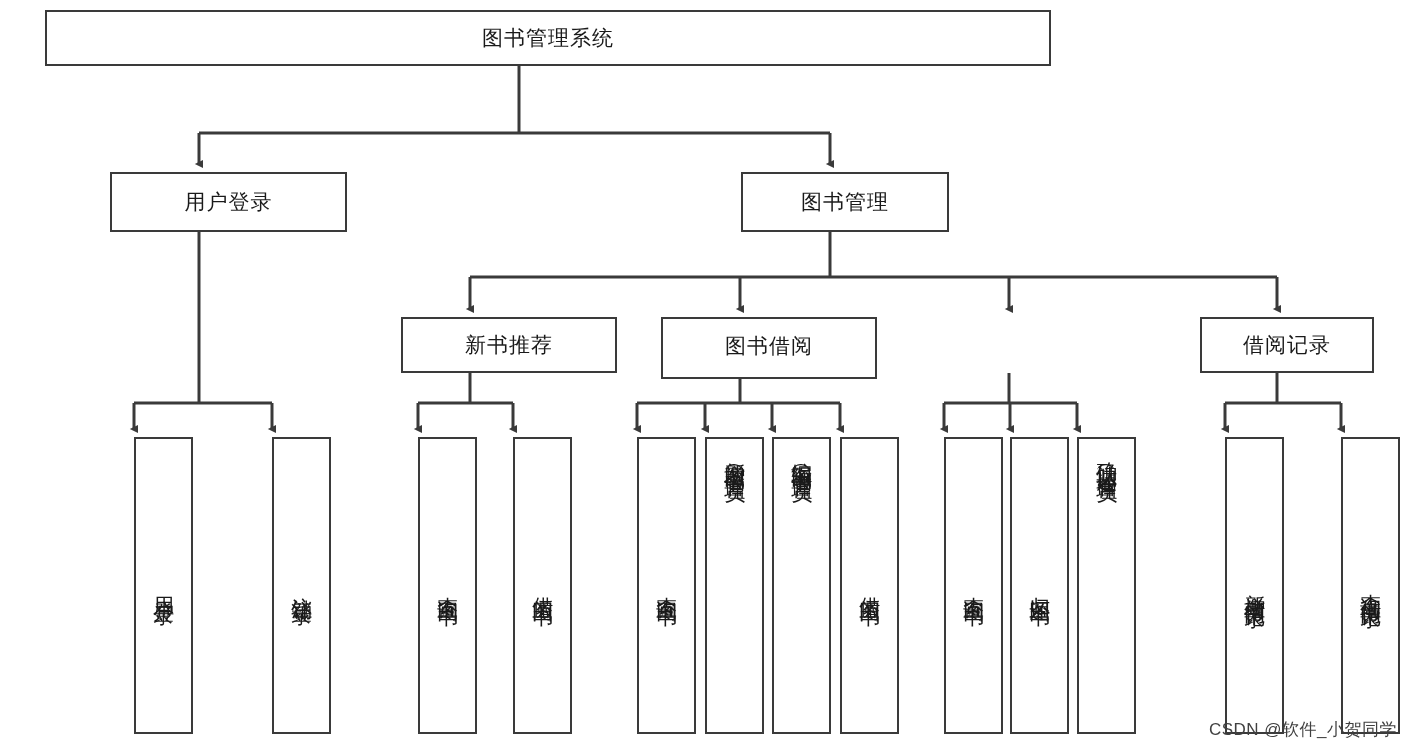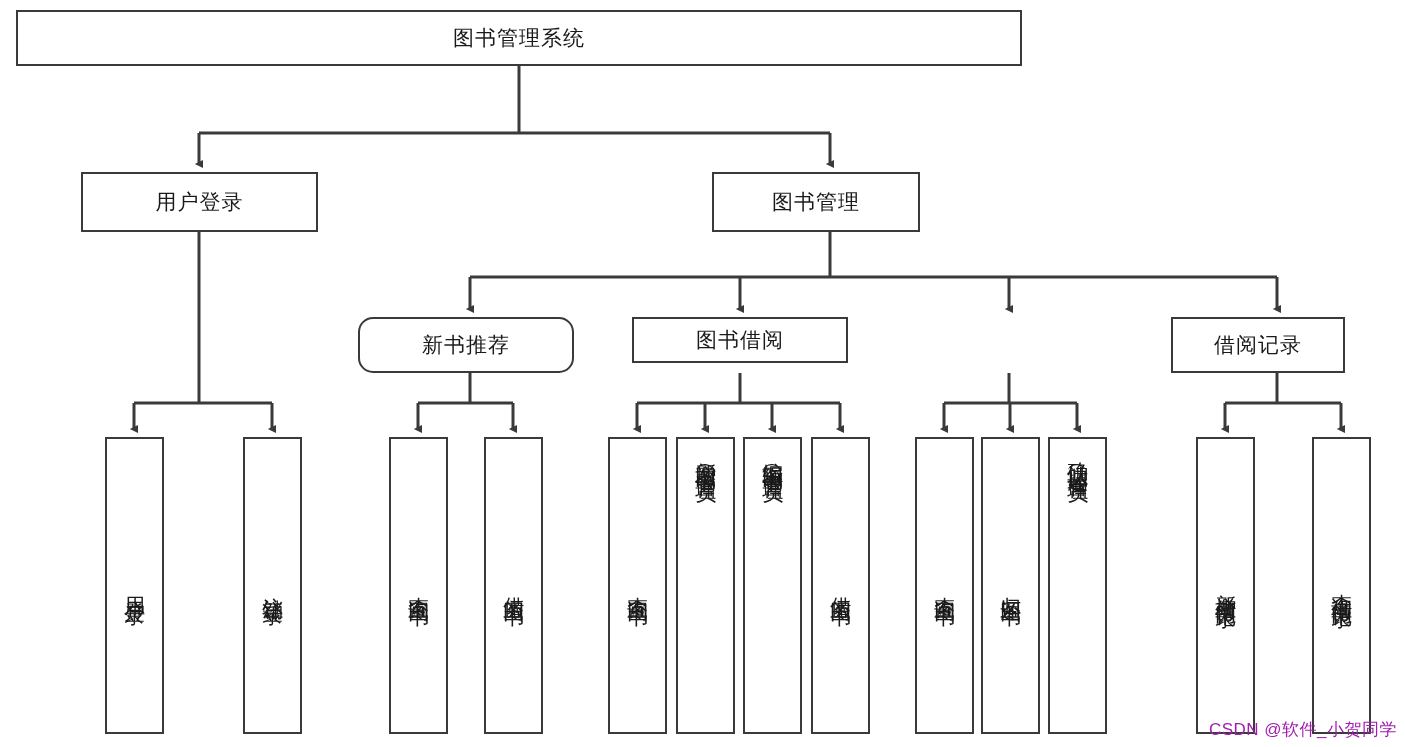--- a/index.html
+++ b/index.html
@@ -24,20 +24,21 @@
   }
   .node {
     position: absolute;
     box-sizing: border-box;
     background: #ffffff;
     border: 2px solid #3a3a3a;
     display: flex;
     align-items: center;
     justify-content: center;
     color: #1a1a1a;
+    margin-left: 29px;
   }
   .node.h {
     font-size: 21px;
     letter-spacing: 1px;
   }
   .node.v {
     font-size: 21px;
   }
   .node .label-h {
     display: block;
@@ -59,21 +60,21 @@
   }
   .node.v.center {
     align-items: center;
     padding-top: 0;
   }
   #watermark {
     position: absolute;
     right: 8px;
     bottom: 6px;
     font-size: 17px;
-    color: #a21caf;
+    color: #404040;
     white-space: nowrap;
     letter-spacing: 0.5px;
   }
 </style>
 </head>
 <body>
 
 <div id="canvas">
 
   <svg id="edges" viewBox="0 0 1405 747" xmlns="http://www.w3.org/2000/svg">
@@ -130,24 +131,24 @@
     <span class="label-h">图书管理系统</span>
   </div>
 
   <div class="node h" style="left:81px; top:172px; width:237px; height:60px;">
     <span class="label-h">用户登录</span>
   </div>
   <div class="node h" style="left:712px; top:172px; width:208px; height:60px;">
     <span class="label-h">图书管理</span>
   </div>
 
-  <div class="node h" style="left:358px; top:317px; width:216px; height:56px;border-radius:15px;">
+  <div class="node h" style="left:372px; top:317px; width:216px; height:56px;">
     <span class="label-h">新书推荐</span>
   </div>
-  <div class="node h" style="left:632px; top:317px; width:216px; height:46px;">
+  <div class="node h" style="left:632px; top:317px; width:216px; height:62px;font-family:Liberation Mono, monospace;">
     <span class="label-h">图书借阅</span>
   </div>
   <div class="node h" style="left:1171px; top:317px; width:174px; height:56px;">
     <span class="label-h">借阅记录</span>
   </div>
 
   <div class="node v center" style="left:105px; top:437px; width:59px; height:297px;">
     <span class="label-v">用户登录</span>
   </div>
   <div class="node v center" style="left:243px; top:437px; width:59px; height:297px;">

